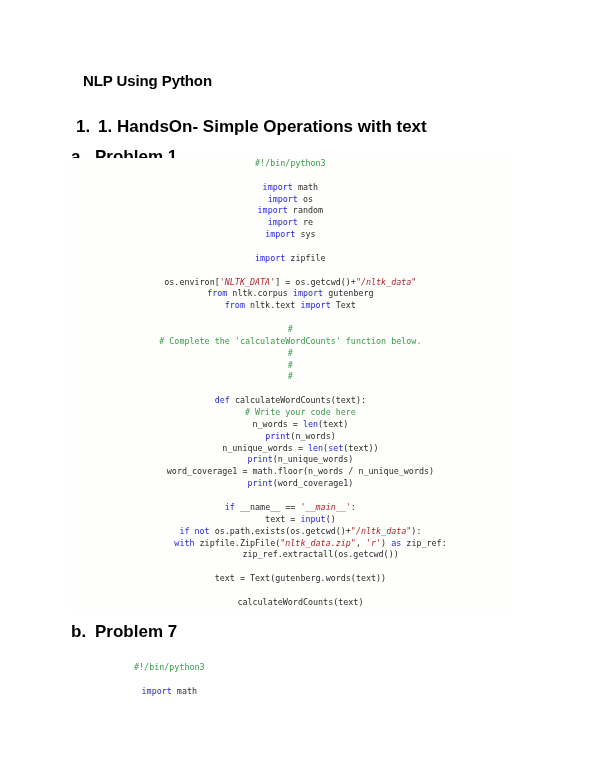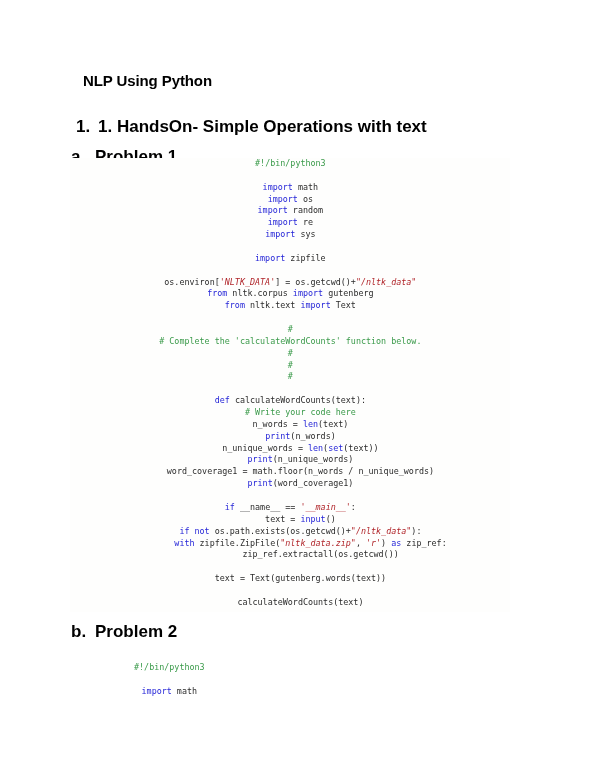--- a/index.html
+++ b/index.html
@@ -26,16 +26,16 @@
 </div>
 
 <div class="h2" style="top:123px;margin-top:24px;">
   <span class="num">a.</span><span>Problem 1</span>
 </div>
 
 <div class="codeblock" style="top:158px; width:440px; height:454px;"></div>
 <pre class="code" id="code-p1" style="top:158px;"><span class="ln"><span class="cm">#!/bin/python3</span></span><span class="ln"> </span><span class="ln"><span class="kw">import</span><span> math</span></span><span class="ln"><span class="kw">import</span><span> os</span></span><span class="ln"><span class="kw">import</span><span> random</span></span><span class="ln"><span class="kw">import</span><span> re</span></span><span class="ln"><span class="kw">import</span><span> sys</span></span><span class="ln"> </span><span class="ln"><span class="kw">import</span><span> zipfile</span></span><span class="ln"> </span><span class="ln"><span>os.environ[</span><span class="st">'NLTK_DATA'</span><span>] = os.getcwd()+</span><span class="st">"/nltk_data"</span></span><span class="ln"><span class="kw">from</span><span> nltk.corpus </span><span class="kw">import</span><span> gutenberg</span></span><span class="ln"><span class="kw">from</span><span> nltk.text </span><span class="kw">import</span><span> Text</span></span><span class="ln"> </span><span class="ln"><span class="cm">#</span></span><span class="ln"><span class="cm"># Complete the 'calculateWordCounts' function below.</span></span><span class="ln"><span class="cm">#</span></span><span class="ln"><span class="cm">#</span></span><span class="ln"><span class="cm">#</span></span><span class="ln"> </span><span class="ln"><span class="kw">def</span><span> calculateWordCounts(text):</span></span><span class="ln"><span>    </span><span class="cm"># Write your code here</span></span><span class="ln"><span>    n_words = </span><span class="kw">len</span><span>(text)</span></span><span class="ln"><span>    </span><span class="kw">print</span><span>(n_words)</span></span><span class="ln"><span>    n_unique_words = </span><span class="kw">len</span><span>(</span><span class="kw">set</span><span>(text))</span></span><span class="ln"><span>    </span><span class="kw">print</span><span>(n_unique_words)</span></span><span class="ln"><span>    word_coverage1 = math.floor(n_words / n_unique_words)</span></span><span class="ln"><span>    </span><span class="kw">print</span><span>(word_coverage1)</span></span><span class="ln"> </span><span class="ln"><span class="kw">if</span><span> __name__ == </span><span class="st">'__main__'</span><span>:</span></span><span class="ln"><span>    text = </span><span class="kw">input</span><span>()</span></span><span class="ln"><span>    </span><span class="kw">if not</span><span> os.path.exists(os.getcwd()+</span><span class="st">"/nltk_data"</span><span>):</span></span><span class="ln"><span>        </span><span class="kw">with</span><span> zipfile.ZipFile(</span><span class="st">"nltk_data.zip"</span><span>, </span><span class="st">'r'</span><span>) </span><span class="kw">as</span><span> zip_ref:</span></span><span class="ln"><span>            zip_ref.extractall(os.getcwd())</span></span><span class="ln"> </span><span class="ln"><span>    text = Text(gutenberg.words(text))</span></span><span class="ln"> </span><span class="ln"><span>    calculateWordCounts(text)</span></span></pre>
 
 <div class="h2" style="top:622px;">
-  <span class="num">b.</span><span>Problem 2</span>
+  <span class="num">b.</span><span>Problem 7</span>
 </div>
 
 <pre class="code" id="code-p2" style="top:662px;"><span class="ln"><span class="cm">#!/bin/python3</span></span><span class="ln"> </span><span class="ln"><span class="kw">import</span><span> math</span></span></pre>
 
 </body></html>

